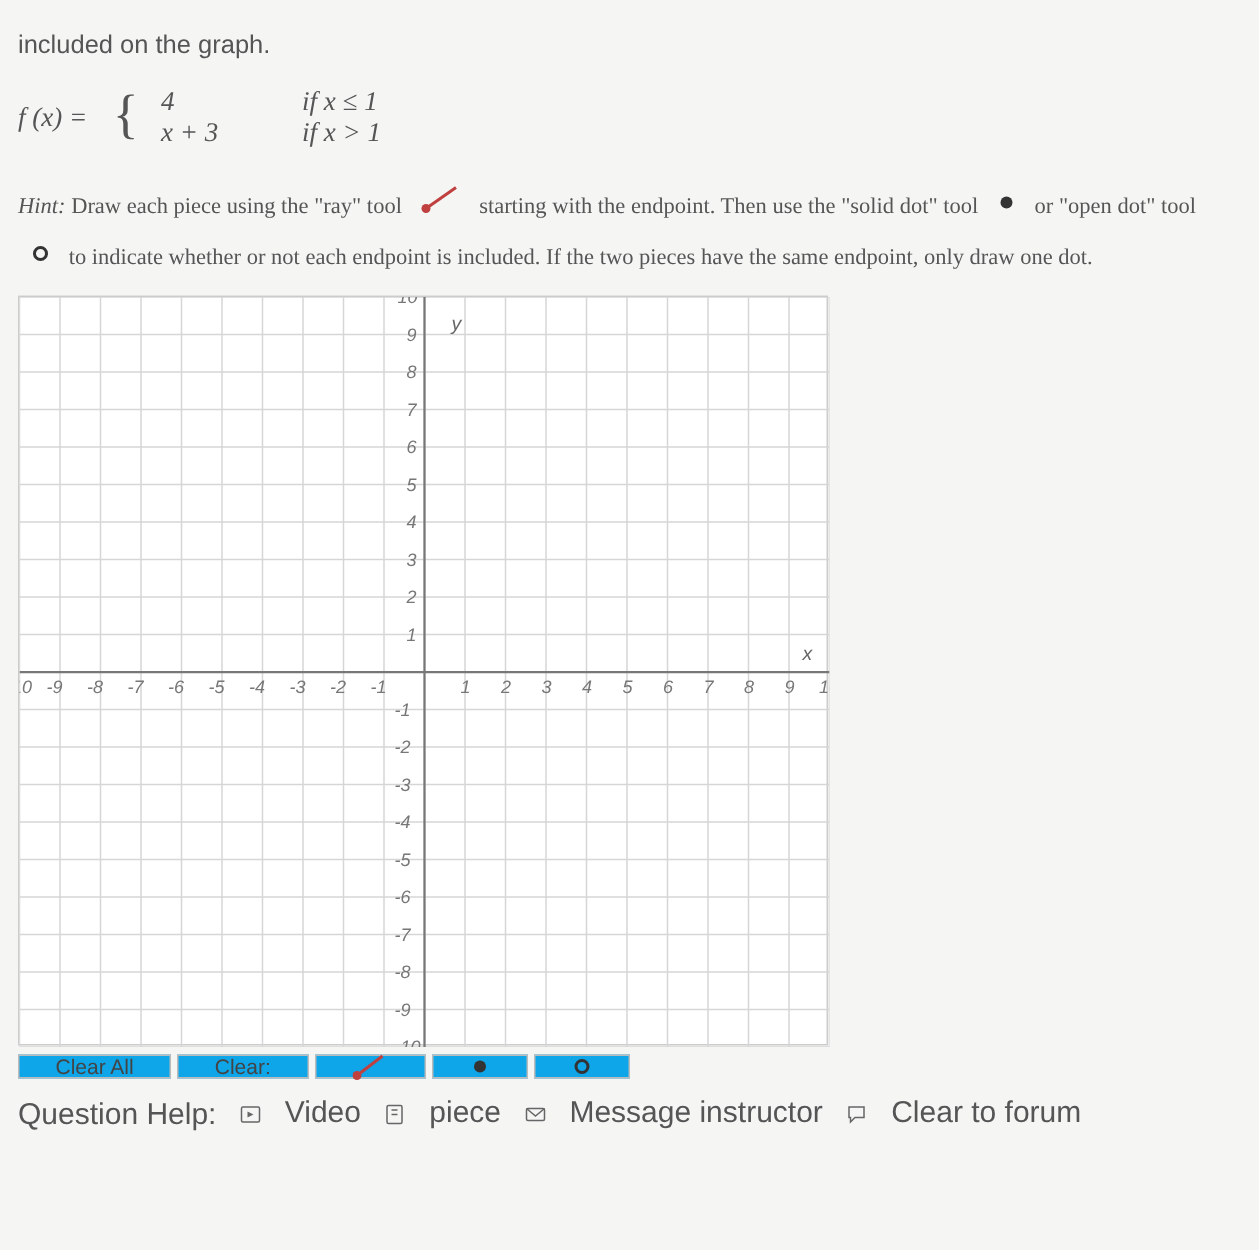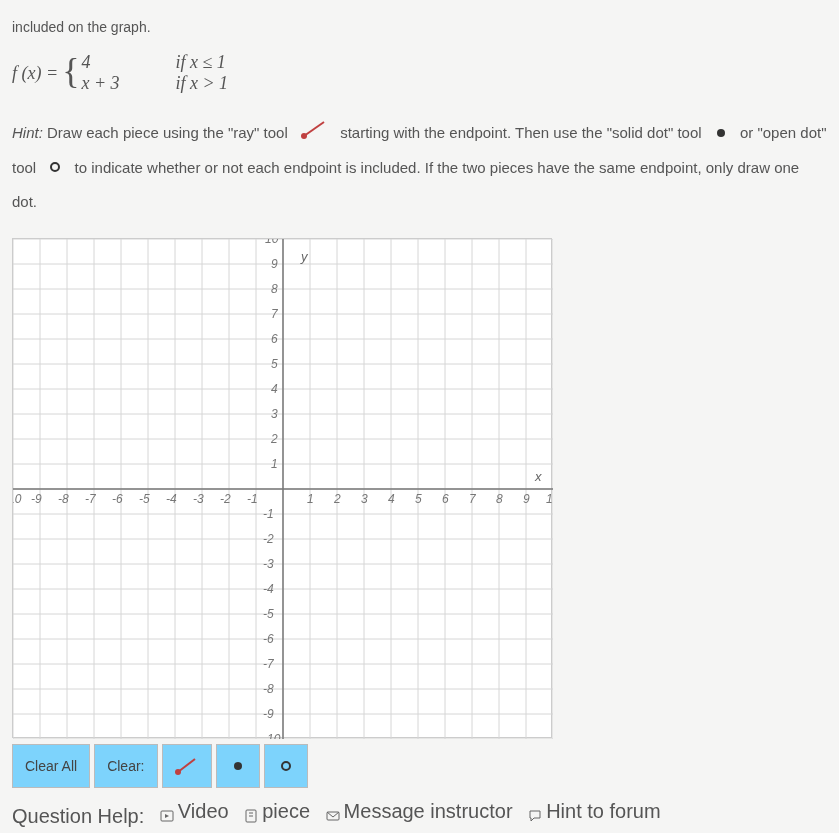--- a/index.html
+++ b/index.html
@@ -4,36 +4,37 @@
   <style>
     * { box-sizing: border-box; }
     body {
       margin: 0;
       padding: 12px;
       font-family: Arial, Helvetica, sans-serif;
       color: #555;
       background: #f5f5f4;
       width: 839px;
     }
-    .text-line { font-size: 14px; line-height: 1.6; margin: 4px 0; }
+    .text-line { font-size: 17px; line-height: 1.6; margin: 4px 0; }
     .piecewise {
       display: flex;
       align-items: center;
       margin: 14px 0 22px;
       font-style: italic;
       font-family: 'Times New Roman', serif;
       font-size: 18px;
+      gap: 13px;
     }
     .piecewise .lhs { margin-right: 4px; }
     .brace { font-size: 36px; font-style: normal; margin-right: 2px; position: relative; top: -2px; }
     .cases { display: inline-block; }
     .case-row { display: flex; }
     .case-row span { min-width: 60px; }
     .case-row .cond { margin-left: 34px; }
-    .hint-block { margin: 14px 0 20px; font-size: 15px; line-height: 2.2; }
+    .hint-block { margin: 14px 0 8px; font-size: 15px; line-height: 2.2; font-family: Liberation Serif, serif; }
     .hint-block i { font-style: italic; }
     .tool-icon {
       display: inline-block;
       vertical-align: middle;
       margin: 0 8px;
     }
     .graph-wrap { margin: 2px 0; }
     .graph {
       background: #fff;
       border: 1px solid #ccc;
@@ -45,33 +46,33 @@
       display: flex;
       align-items: center;
       margin: 6px 0 10px;
       gap: 4px;
     }
     .btn {
       display: inline-flex;
       align-items: center;
       justify-content: center;
       min-width: 44px;
-      height: 44px;
+      height: 16px;
       border: 1px solid #bbb;
-      background: #7dd3fc;
-      padding: 4px 12px;
+      background: #0ea5e9;
+      padding: 4px 24px;
       font-size: 14px;
       color: #444;
       cursor: pointer;
     }
     .help-line { margin-top: 12px; font-size: 20px; color: #555; }
     .help-link {
       display: inline-flex;
-      align-items: flex-end;
-      gap: 4px;
+      align-items: center;
+      gap: 16px;
       margin-left: 10px;
       color: #555;
       cursor: pointer;
     }
     .icon-svg { display: inline-block; }
   </style>
 </head>
 <body>
 
 <div class="text-line">included on the graph.</div>
@@ -258,15 +259,15 @@
     <svg width="14" height="14">
         <rect x="1" y="3" width="12" height="8" rx="1" fill="none" stroke="#666"></rect>
         <polyline points="1,3 7,8 13,3" fill="none" stroke="#666"></polyline>
       </svg>
     <span>Message instructor</span>
   </span>
   <span class="help-link">
     <svg width="14" height="14">
         <path d="M2 2h10v7H6l-3 3V9H2z" fill="none" stroke="#666"></path>
       </svg>
-    <span>Hint to forum</span>
+    <span>Clear to forum</span>
   </span>
 </div>
 
 </body></html>

